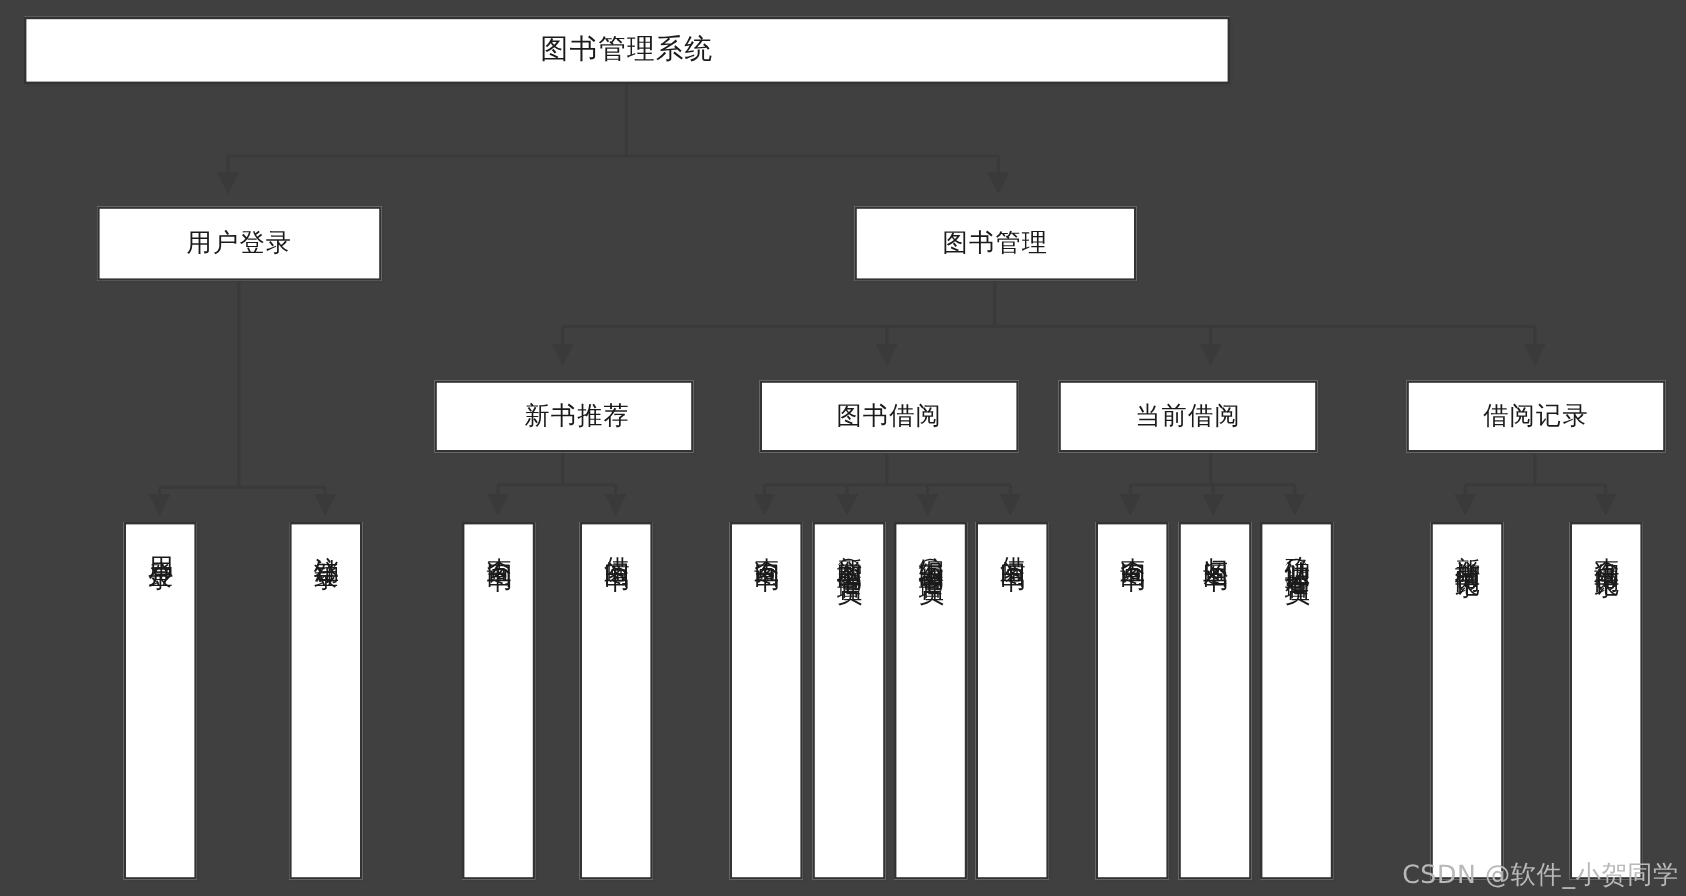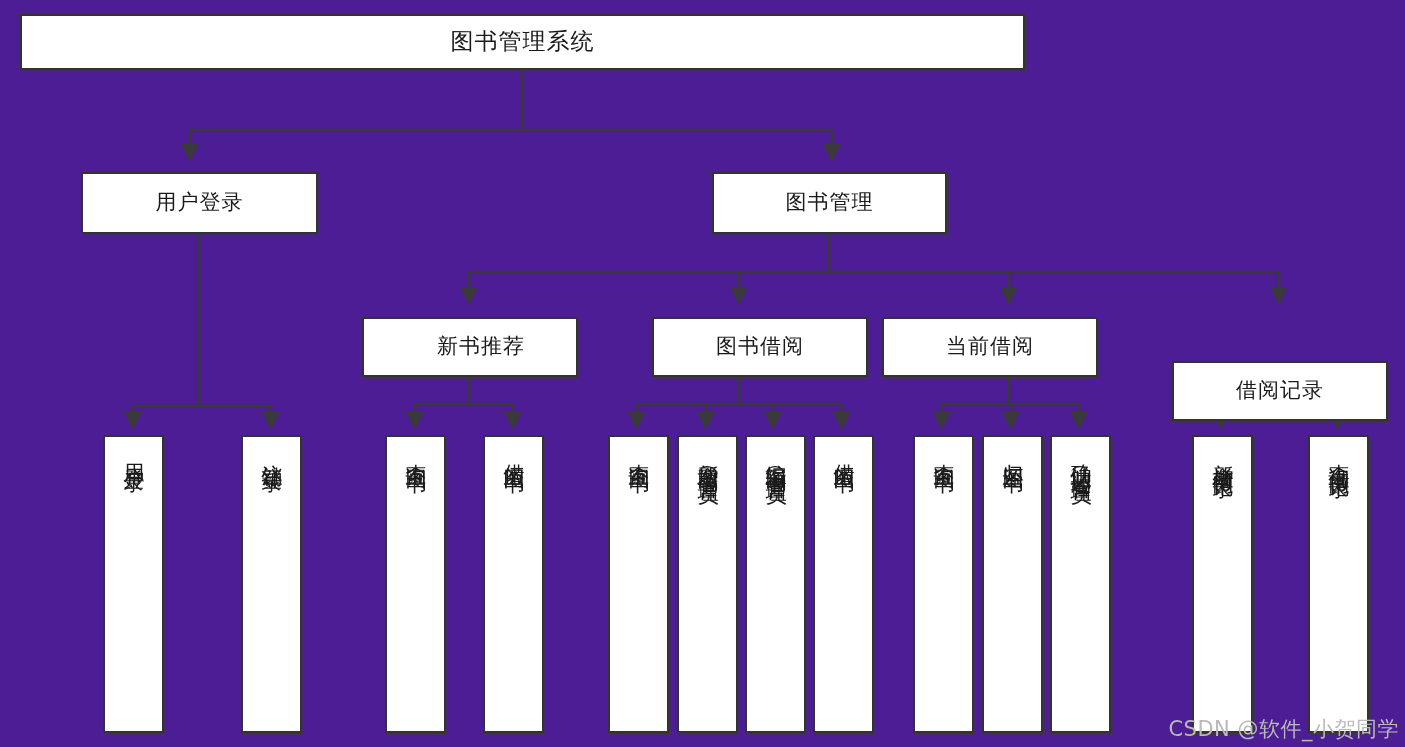--- a/index.html
+++ b/index.html
@@ -7,21 +7,21 @@
     padding: 0;
     background: #ffffff;
   }
   body {
     font-family: "DejaVu Sans", "Liberation Sans", sans-serif;
   }
   #diagram-root {
     position: relative;
     width: 1405px;
     height: 747px;
-    background: #4c1d95;
+    background: #404040;
     overflow: hidden;
   }
   svg#connectors {
     position: absolute;
     left: 0;
     top: 0;
     width: 1405px;
     height: 747px;
     pointer-events: none;
   }
@@ -134,27 +134,27 @@
   <div class="node horizontal" style="left:81px; top:172px; width:237px; height:62px;">
     <span class="node-label">用户登录</span>
   </div>
   <div class="node horizontal" style="left:712px; top:172px; width:235px; height:62px;">
     <span class="node-label">图书管理</span>
   </div>
 
   <div class="node horizontal" style="left:362px; top:317px; width:216px; height:60px;padding-left:22px;">
     <span class="node-label">新书推荐</span>
   </div>
-  <div class="node horizontal" style="left:652px; top:317px; width:216px; height:60px;">
+  <div class="node horizontal" style="left:633px; top:317px; width:216px; height:60px;">
     <span class="node-label">图书借阅</span>
   </div>
   <div class="node horizontal" style="left:882px; top:317px; width:216px; height:60px;">
     <span class="node-label">当前借阅</span>
   </div>
-  <div class="node horizontal" style="left:1172px; top:317px; width:216px; height:60px;margin-top:44px;">
+  <div class="node horizontal" style="left:1172px; top:317px; width:216px; height:60px;">
     <span class="node-label">借阅记录</span>
   </div>
 
   <div class="node vertical" style="left:103px; top:435px; width:61px; height:298px;">
     <span class="node-label">用户登录</span>
   </div>
   <div class="node vertical" style="left:241px; top:435px; width:61px; height:298px;">
     <span class="node-label">注销登录</span>
   </div>
 

